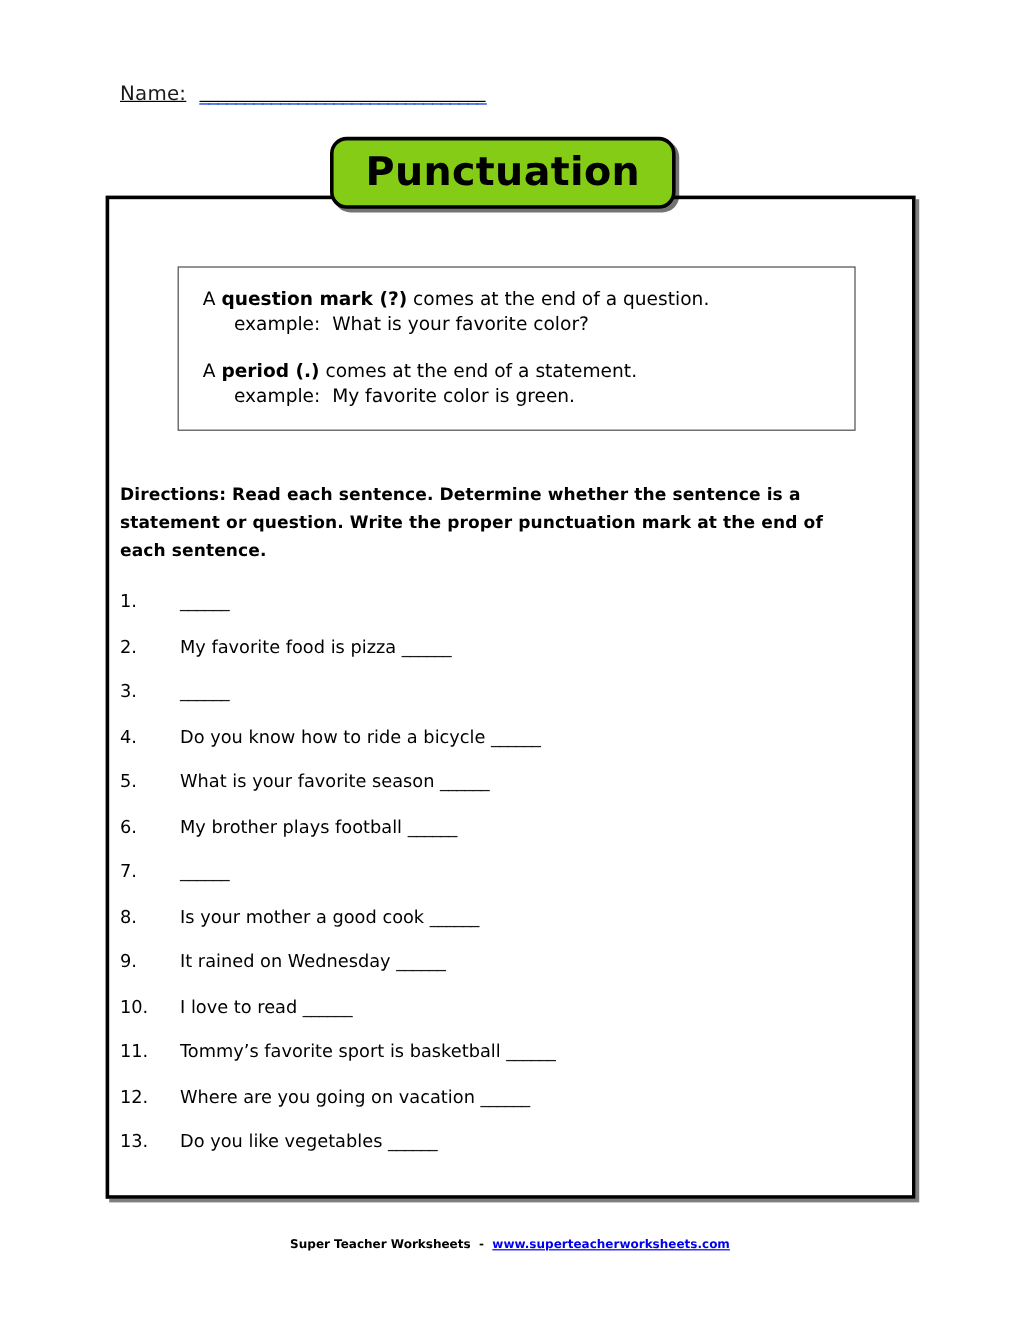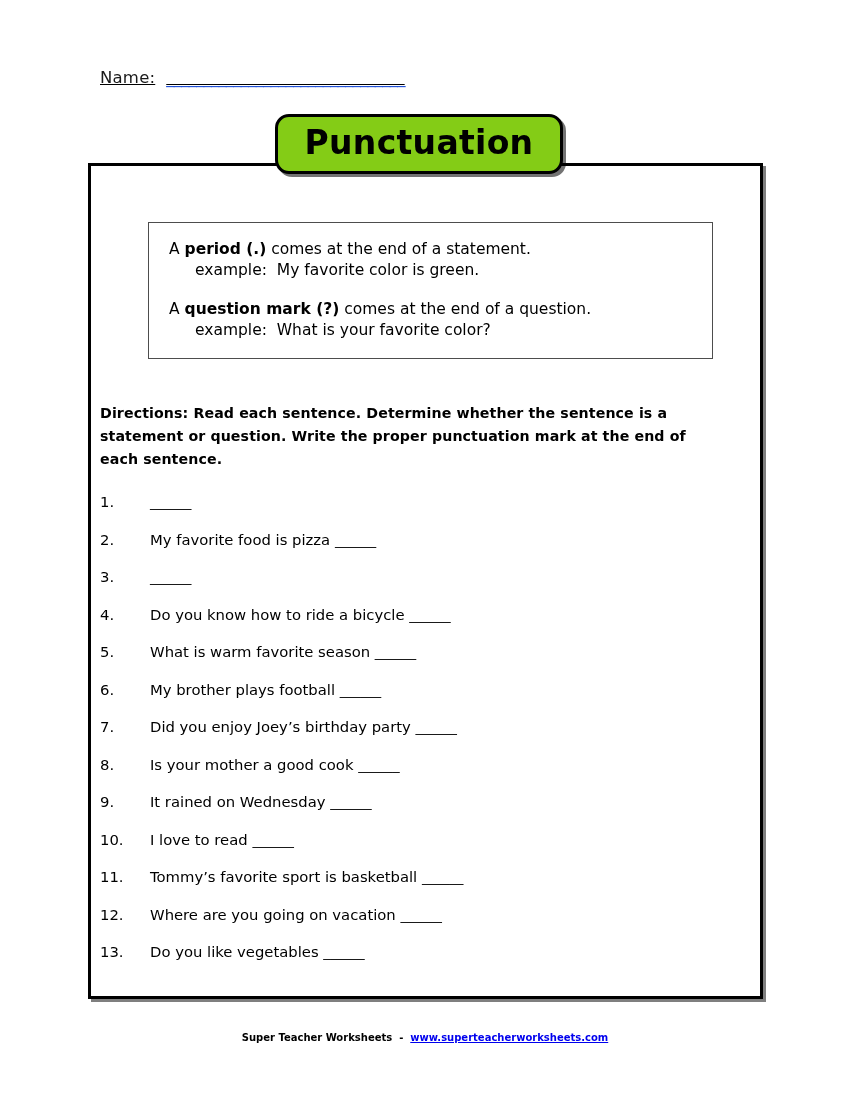--- a/index.html
+++ b/index.html
@@ -173,27 +173,27 @@
 </div>
 
 <div class="title-tab">
   <span class="title-tab-text">Punctuation</span>
 </div>
 
 <div class="sheet"></div>
 
 <div class="info-box">
   <div class="rule-block">
+    <div class="rule-line"><span>A </span><b>question mark (?)</b><span> comes at the end of a question.</span></div>
+    <div class="rule-example">example:  What is your favorite color?</div>
+  </div>
+  <div class="rule-block">
     <div class="rule-line"><span>A </span><b>period (.)</b><span> comes at the end of a statement.</span></div>
     <div class="rule-example">example:  My favorite color is green.</div>
   </div>
-  <div class="rule-block">
-    <div class="rule-line"><span>A </span><b>question mark (?)</b><span> comes at the end of a question.</span></div>
-    <div class="rule-example">example:  What is your favorite color?</div>
-  </div>
 </div>
 
 <div class="directions">Directions:  Read each sentence.  Determine whether the sentence is a statement or question.  Write the proper punctuation mark at the end of each sentence.</div>
 
 <div class="questions">
   <div class="q-item">
     <span class="q-num">1.</span>
     <span class="q-blank">______</span>
   </div>
   <div class="q-item">
@@ -205,31 +205,30 @@
     <span class="q-num">3.</span>
     <span class="q-blank">______</span>
   </div>
   <div class="q-item">
     <span class="q-num">4.</span>
     <span class="q-text">Do you know how to ride a bicycle </span>
     <span class="q-blank">______</span>
   </div>
   <div class="q-item">
     <span class="q-num">5.</span>
-    <span class="q-text">What is warm favorite season </span>
+    <span class="q-text">What is your favorite season </span>
     <span class="q-blank">______</span>
   </div>
   <div class="q-item">
     <span class="q-num">6.</span>
     <span class="q-text">My brother plays football </span>
     <span class="q-blank">______</span>
   </div>
   <div class="q-item">
     <span class="q-num">7.</span>
-    <span class="q-text">Did you enjoy Joey’s birthday party </span>
     <span class="q-blank">______</span>
   </div>
   <div class="q-item">
     <span class="q-num">8.</span>
     <span class="q-text">Is your mother a good cook </span>
     <span class="q-blank">______</span>
   </div>
   <div class="q-item">
     <span class="q-num">9.</span>
     <span class="q-text">It rained on Wednesday </span>

